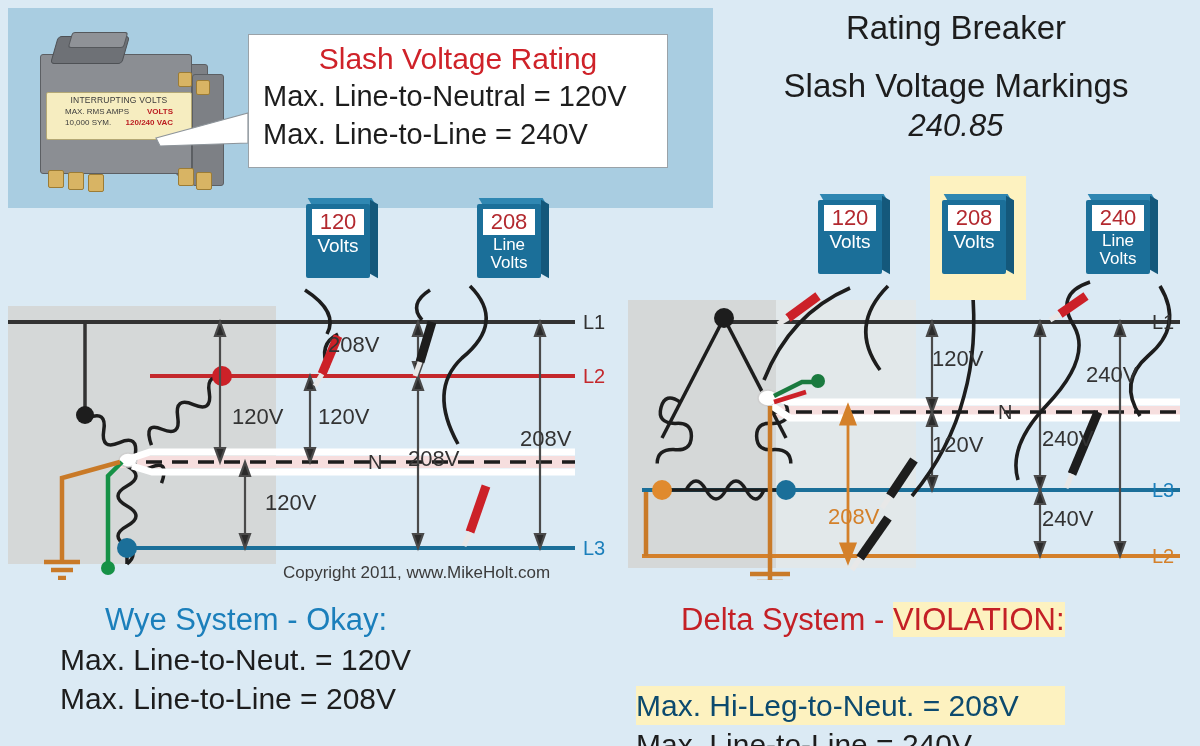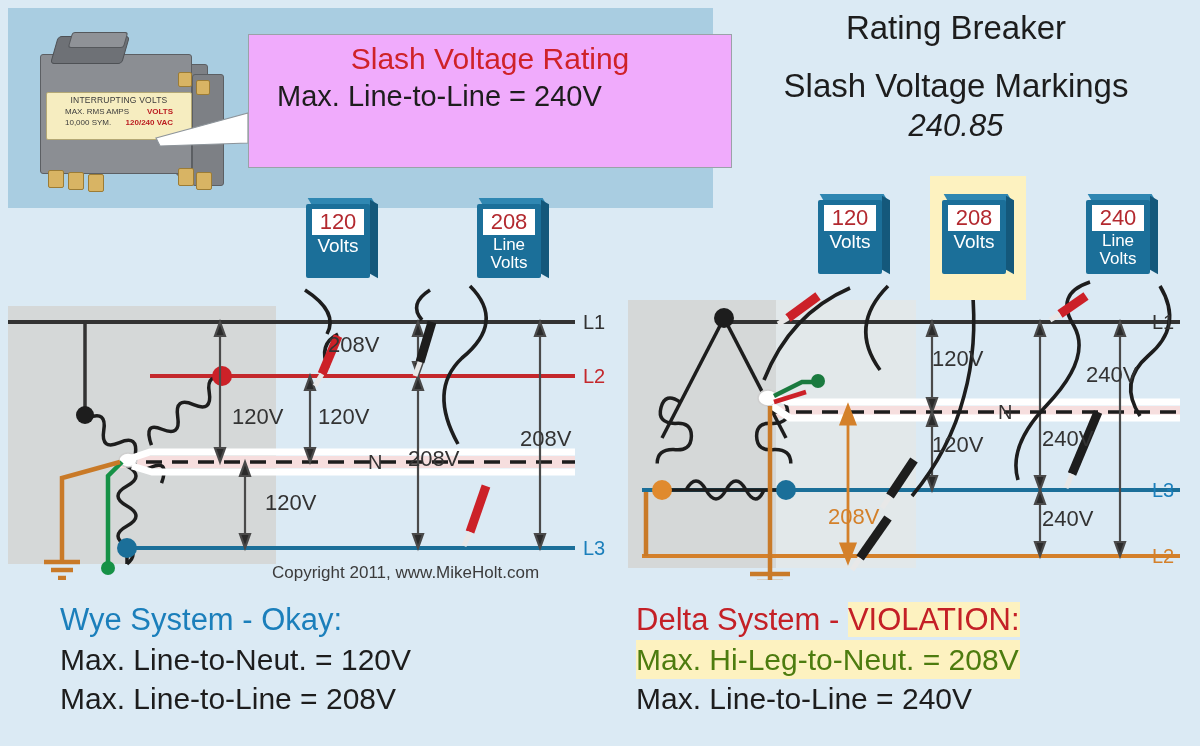--- a/index.html
+++ b/index.html
@@ -19,21 +19,21 @@
   .brk-side{position:absolute;width:30px;height:110px;background:#7d8085;border:1px solid #5c5f63;border-radius:3px;}
   .brk-top{position:absolute;left:28px;top:6px;width:70px;height:26px;background:#6e7176;border:1px solid #4e5155;border-radius:4px;transform:skewX(-16deg);}
   .brk-top2{position:absolute;left:44px;top:2px;width:54px;height:14px;background:#8f9297;border:1px solid #55585c;border-radius:3px;transform:skewX(-16deg);}
   .lug{position:absolute;width:14px;height:16px;background:#d8b464;border:1px solid #9c7c35;border-radius:2px;}
   #brk-label{position:absolute;left:20px;top:62px;width:146px;height:48px;background:#f6edc0;border:1px solid #b4a875;border-radius:2px;text-align:center;padding-top:2px;box-sizing:border-box;}
   #brk-label .l1{font-size:8.5px;color:#3a3a3a;letter-spacing:.2px;line-height:11px;}
   #brk-label .row{display:flex;justify-content:space-between;padding:0 18px;font-size:8px;color:#3a3a3a;line-height:11px;}
   #brk-label .red{color:#bb1c20;font-weight:bold;}
 
   
-  #slash-box{left:248px;top:34px;width:484px;height:134px;background:#f0abfc;border:1px solid #9aa2a8;box-sizing:border-box;padding:6px 28px;}
+  #slash-box{left:248px;top:34px;width:420px;height:134px;background:#ffffff;border:1px solid #9aa2a8;box-sizing:border-box;padding:6px 14px;}
   #slash-title{color:#cf2229;font-size:30px;text-align:center;line-height:36px;}
   .slash-line{color:#1d1d1d;font-size:29px;line-height:38px;white-space:nowrap;}
 
   
   #main-title{left:716px;top:8px;width:480px;text-align:center;color:#1d1d1d;}
   #main-title .t1{font-size:33px;line-height:40px;}
   #main-title .t2{font-size:33px;line-height:40px;margin-top:18px;}
   #main-title .t3{font-size:31px;line-height:40px;font-style:italic;}
 
   
@@ -53,30 +53,30 @@
 
   
   .buslabel{position:absolute;font-size:20px;line-height:24px;}
 
   
   .vtext{position:absolute;font-size:22px;line-height:22px;color:#333;white-space:nowrap;}
   .vtext.orange{color:#d4802a;}
 
   
   .caption{position:absolute;white-space:nowrap;}
-  .cap-head{font-size:31px;line-height:40px;}
+  .cap-head{font-size:31px;line-height:40px;margin-left:45px;}
   .cap-line{font-size:30px;line-height:39px;color:#1d1d1d;}
   #wye-caption{left:60px;top:600px;}
   #wye-caption .cap-head{color:#1b7fbb;}
   #delta-caption{left:636px;top:600px;}
   #delta-caption .cap-head{color:#c42026;text-align:center;}
   .hl-yellow{background:#fdf2c0;}
-  .red-txt{color:#4d7c0f;}
-
-  #copyright{position:absolute;left:272px;top:563px;font-size:17px;color:#3b3b3b;}
+  .red-txt{color:#0c4a6e;margin-top:46px;}
+
+  #copyright{position:absolute;left:283px;top:563px;font-size:17px;color:#3b3b3b;}
 </style>
 </head>
 <body>
 
 <div id="stage">
 
   <div class="abs" id="breaker-panel">
     <div class="abs" id="breaker-body">
       <div class="brk-side" style="left:150px;top:34px;"></div>
       <div class="brk-side" style="left:166px;top:44px;"></div>
@@ -103,20 +103,21 @@
       </div>
     </div>
 
     <svg class="abs" style="left:0;top:0;" width="705" height="200">
       <polygon points="148,130 240,105 240,135 152,138" fill="#ffffff" stroke="#8d949a" stroke-width="1.2"></polygon>
     </svg>
   </div>
 
   <div class="abs" id="slash-box">
     <div id="slash-title">Slash Voltage Rating</div>
+    <div class="slash-line">Max. Line-to-Neutral  = 120V</div>
     <div class="slash-line">Max. Line-to-Line = 240V</div>
   </div>
 
   <div class="abs" id="main-title">
     <div class="t1">Rating Breaker</div>
     <div class="t2">Slash Voltage Markings</div>
     <div class="t3">240.85</div>
   </div>
 
   <div class="abs graypanel" id="wye-panel"></div>

